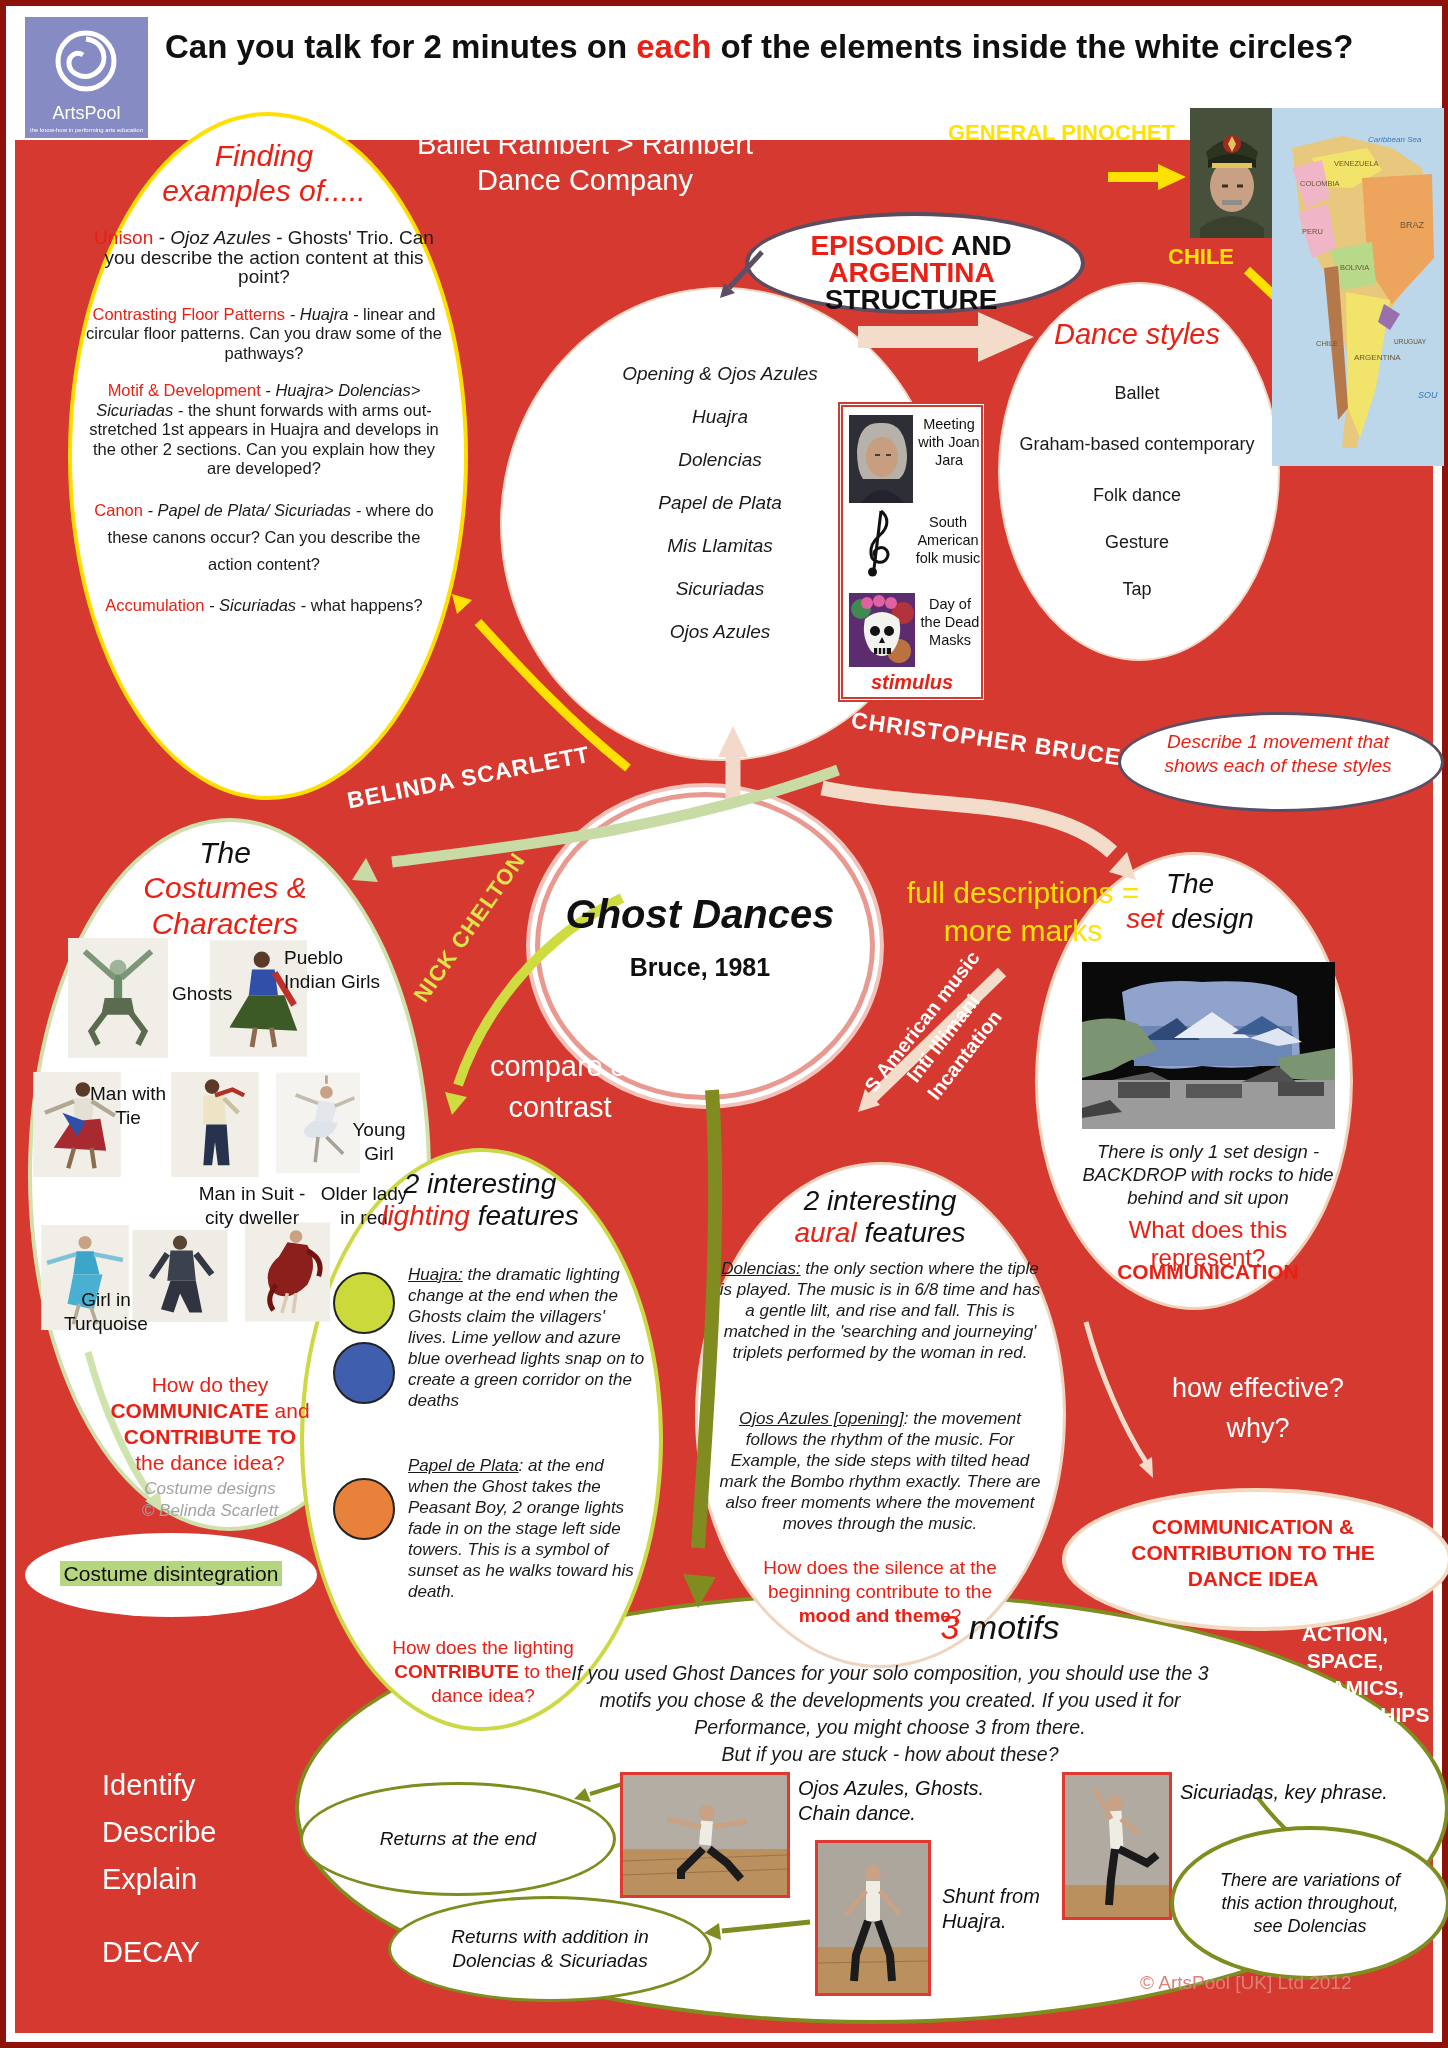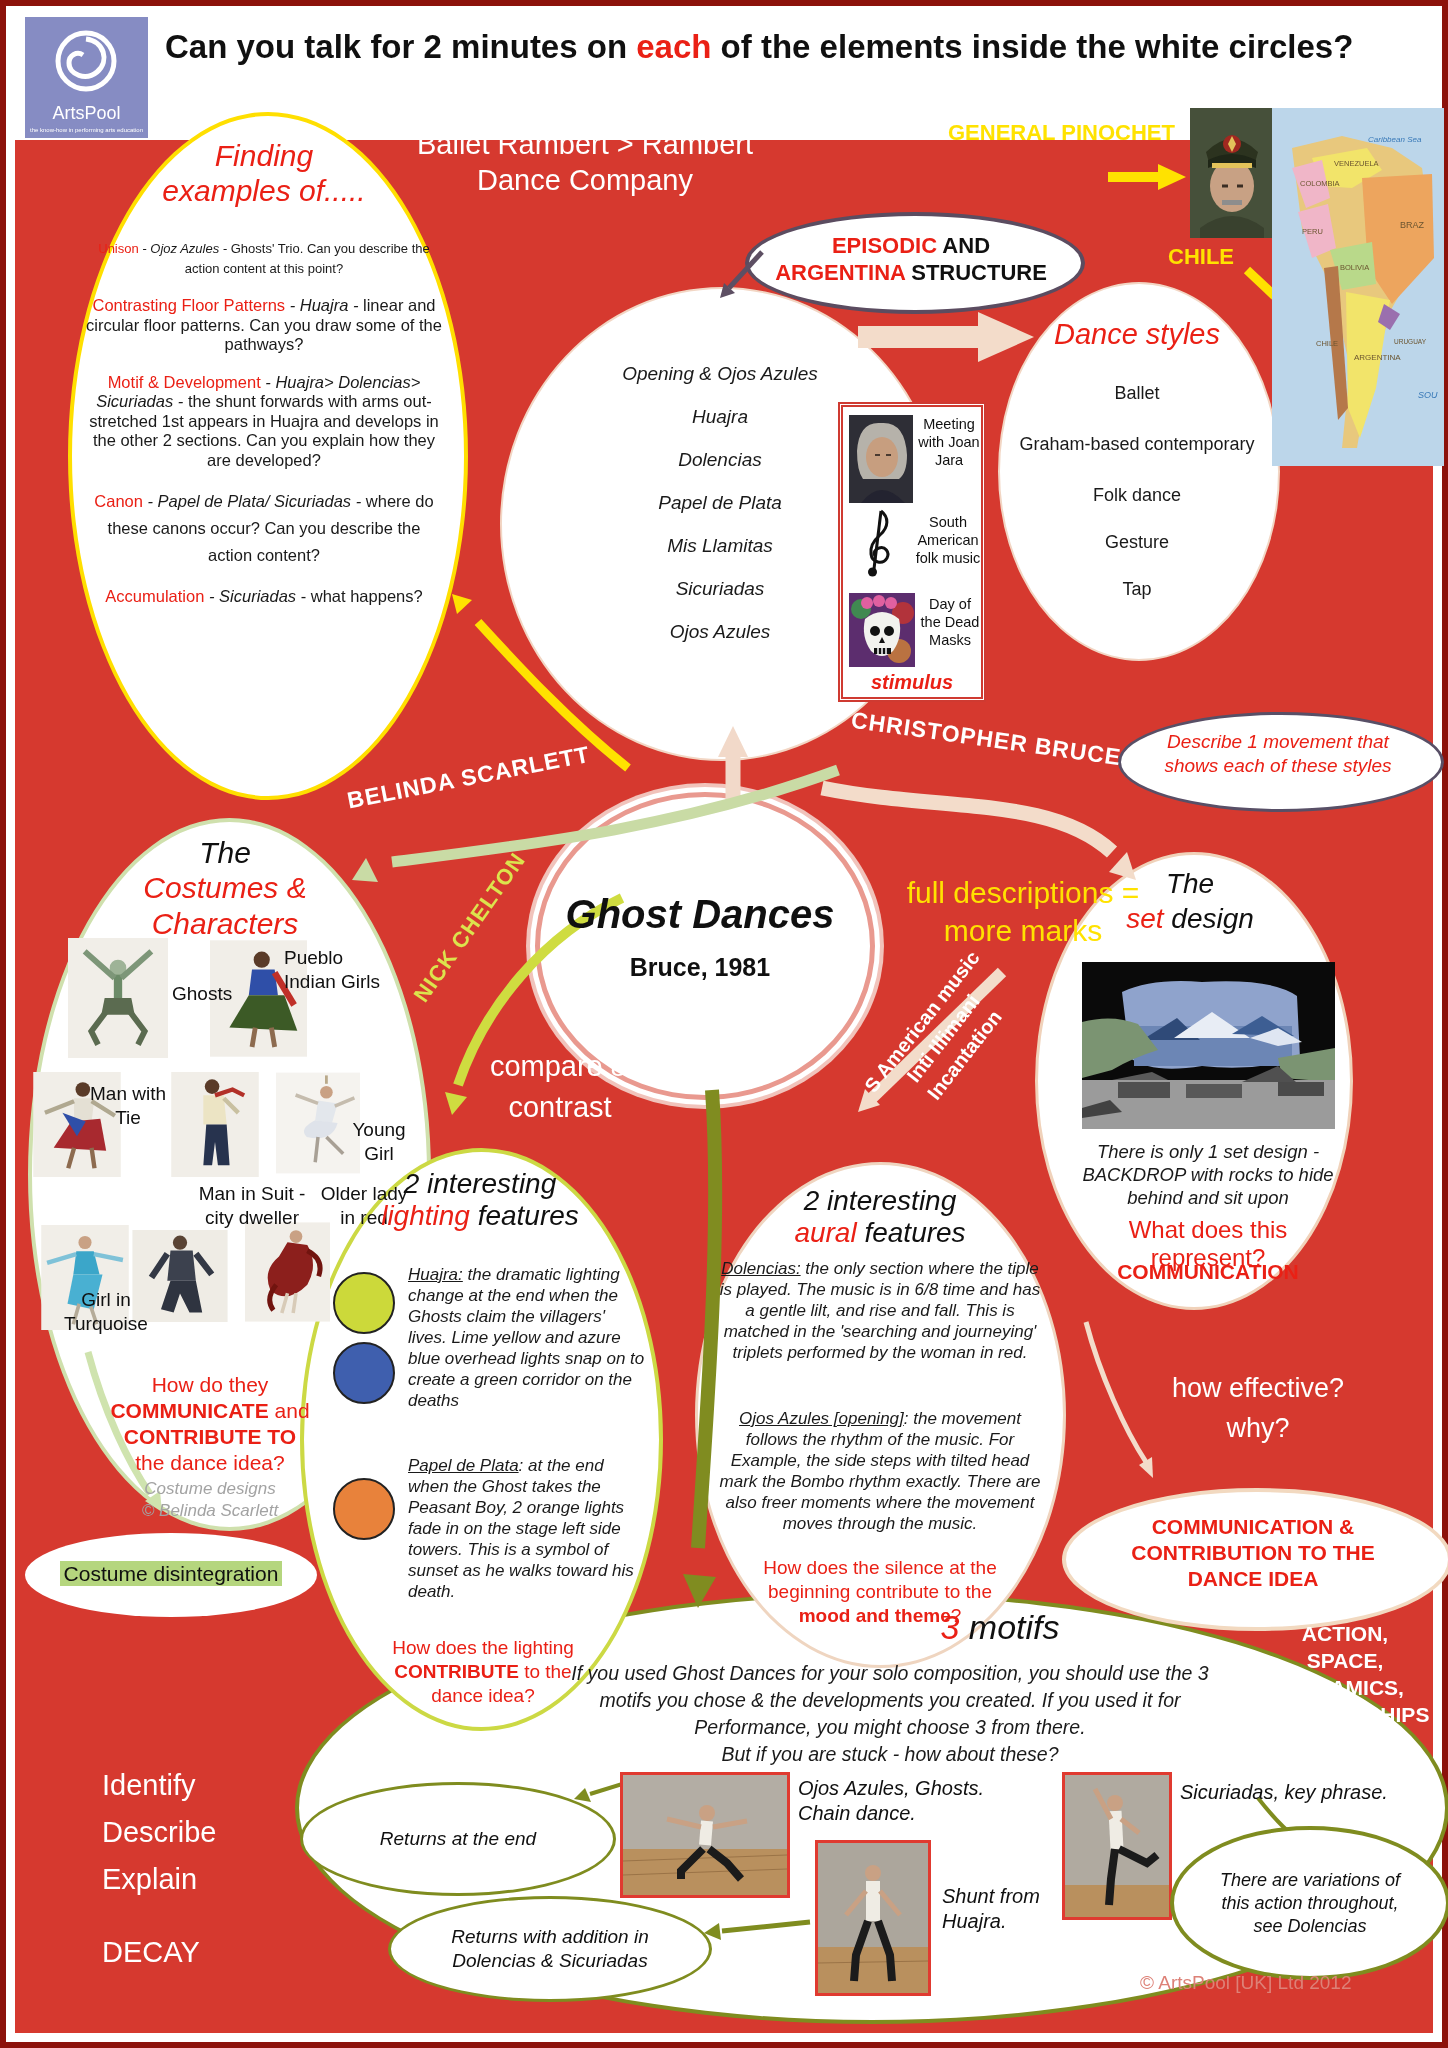--- a/index.html
+++ b/index.html
@@ -180,29 +180,29 @@
       <text x="30" y="126" font-size="7.5" fill="#6b5530">PERU</text>
       <text x="68" y="162" font-size="7.5" fill="#6b5530">BOLIVIA</text>
       <text x="128" y="120" font-size="9" fill="#6b5530">BRAZ</text>
       <text x="44" y="238" font-size="7.5" fill="#6b5530">CHILE</text>
       <text x="82" y="252" font-size="8" fill="#6b5530">ARGENTINA</text>
       <text x="122" y="236" font-size="6.5" fill="#6b5530">URUGUAY</text>
       <text x="146" y="290" font-size="9" font-style="italic" fill="#3a7ab8">SOU</text>
     </svg>
   </div>
 
-  <div class="abs ctr b" style="left:755px;top:232px;width:312px;font-size:22px;line-height:27px;color:#101010;">
+  <div class="abs ctr b" style="left:755px;top:232px;width:312px;font-size:28px;line-height:27px;color:#101010;">
     <div><span class="rtx">EPISODIC</span><span> AND</span></div>
     <div><span class="rtx">ARGENTINA</span><span> STRUCTURE</span></div>
   </div>
 
   <div class="abs ctr" style="left:85px;top:138px;width:358px;">
     <div class="rtx it pre" style="font-size:30px;line-height:35px;">Finding
 examples of.....</div>
-    <div style="font-size:13px;line-height:19.5px;margin-top:31px;color:#1a1a1a;text-align:center;">
+    <div style="font-size:19px;line-height:19.5px;margin-top:20px;color:#1a1a1a;text-align:center;">
       <span class="rtx">Unison</span><span class="it"> - Ojoz Azules - </span><span>Ghosts' Trio. Can you describe the action content at this point?</span>
     </div>
     <div style="font-size:16.5px;line-height:19.5px;margin-top:18px;color:#1a1a1a;">
       <span class="rtx">Contrasting Floor Patterns</span><span class="it"> - Huajra - </span><span>linear and circular floor patterns. Can you draw some of the pathways?</span>
     </div>
     <div style="font-size:16.5px;line-height:19.5px;margin-top:18px;color:#1a1a1a;">
       <span class="rtx">Motif &amp; Development</span><span class="it"> - Huajra&gt; Dolencias&gt; Sicuriadas - </span><span>the shunt forwards with arms out-stretched 1st appears in Huajra and develops in the other 2 sections. Can you explain how they are developed?</span>
     </div>
     <div style="font-size:16.5px;line-height:27px;margin-top:18px;color:#1a1a1a;">
       <span class="rtx">Canon</span><span class="it"> - Papel de Plata/ Sicuriadas - </span><span>where do these canons occur? Can you describe the action content?</span>

